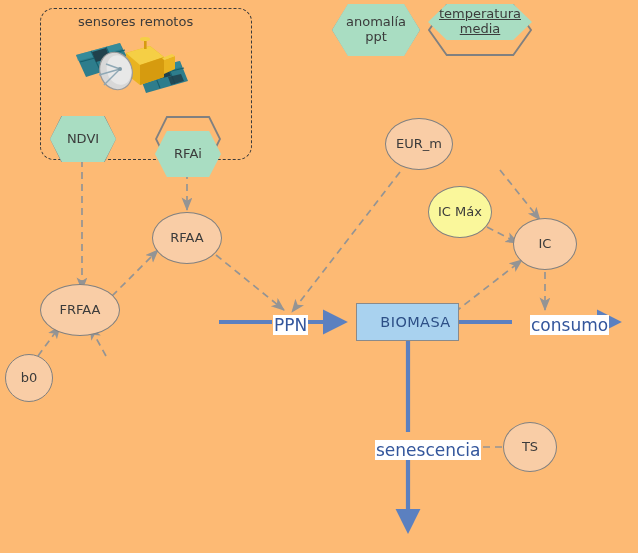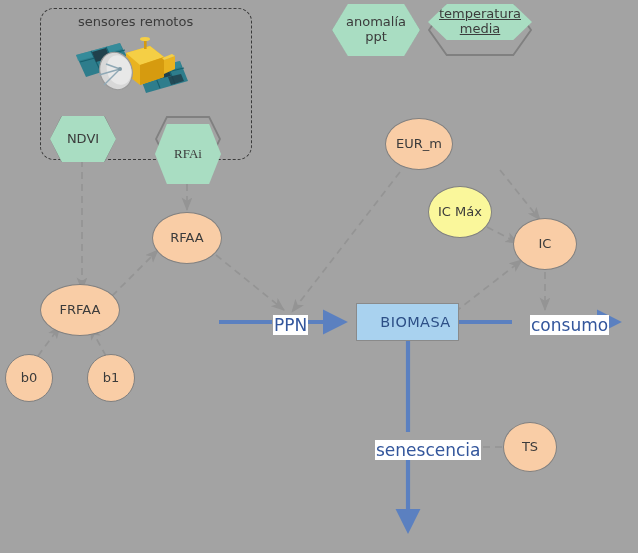--- a/index.html
+++ b/index.html
@@ -7,21 +7,21 @@
     padding: 0;
     background: #ffffff;
   }
   body {
     font-family: "DejaVu Sans", sans-serif;
   }
   #canvas {
     position: relative;
     width: 638px;
     height: 553px;
-    background: #a3a3a3;
+    background: #fdba74;
     overflow: hidden;
   }
   #wires {
     position: absolute;
     left: 0; top: 0;
     width: 638px;
     height: 553px;
   }
   .node {
     position: absolute;
@@ -196,21 +196,21 @@
   <div class="hex-wrap" style="left:50px; top:116px; width:66px; height:46px;">
     <div class="hex" style="left:0;top:0;width:66px;height:46px;">
       <span>NDVI</span>
     </div>
     <svg class="hex-border" viewBox="0 0 66 46" preserveAspectRatio="none">
       <polygon points="11.9,1 54.1,1 65,23 54.1,45 11.9,45 1,23" fill="none" stroke="#808080" stroke-width="1.8"></polygon>
     </svg>
   </div>
 
   <div class="hex-wrap" style="left:155px; top:116px; width:66px; height:46px;">
-    <div class="hex" style="left:0;top:8px;width:66px;height:60px;font-family:Liberation Serif, serif;">
+    <div class="hex" style="left:0;top:15px;width:66px;height:46px;">
       <span>RFAi</span>
     </div>
     <svg class="hex-border" viewBox="0 0 66 46" preserveAspectRatio="none">
       <polygon points="11.9,1 54.1,1 65,23 54.1,45 11.9,45 1,23" fill="none" stroke="#808080" stroke-width="1.8"></polygon>
     </svg>
   </div>
 
   <div class="hex-wrap" style="left:332px; top:4px; width:88px; height:52px;">
     <div class="hex" style="left:0;top:0;width:88px;height:52px;">
       <span style="display:block;">
@@ -240,23 +240,20 @@
   </div>
 
   <div class="node ellipse" style="left:40px; top:284px; width:80px; height:52px;text-align:right;">
     <span>FRFAA</span>
   </div>
 
   <div class="node ellipse" style="left:5px; top:354px; width:48px; height:48px;">
     <span>b0</span>
   </div>
 
-  <div class="node ellipse" style="left:87px; top:354px; width:48px; height:48px;">
-    <span>b1</span>
-  </div>
 
   <div class="node ellipse" style="left:385px; top:118px; width:68px; height:52px;">
     <span>EUR_m</span>
   </div>
 
 
   <div class="node ellipse yellow" style="left:428px; top:186px; width:64px; height:52px;">
     <span>IC Máx</span>
   </div>
 

